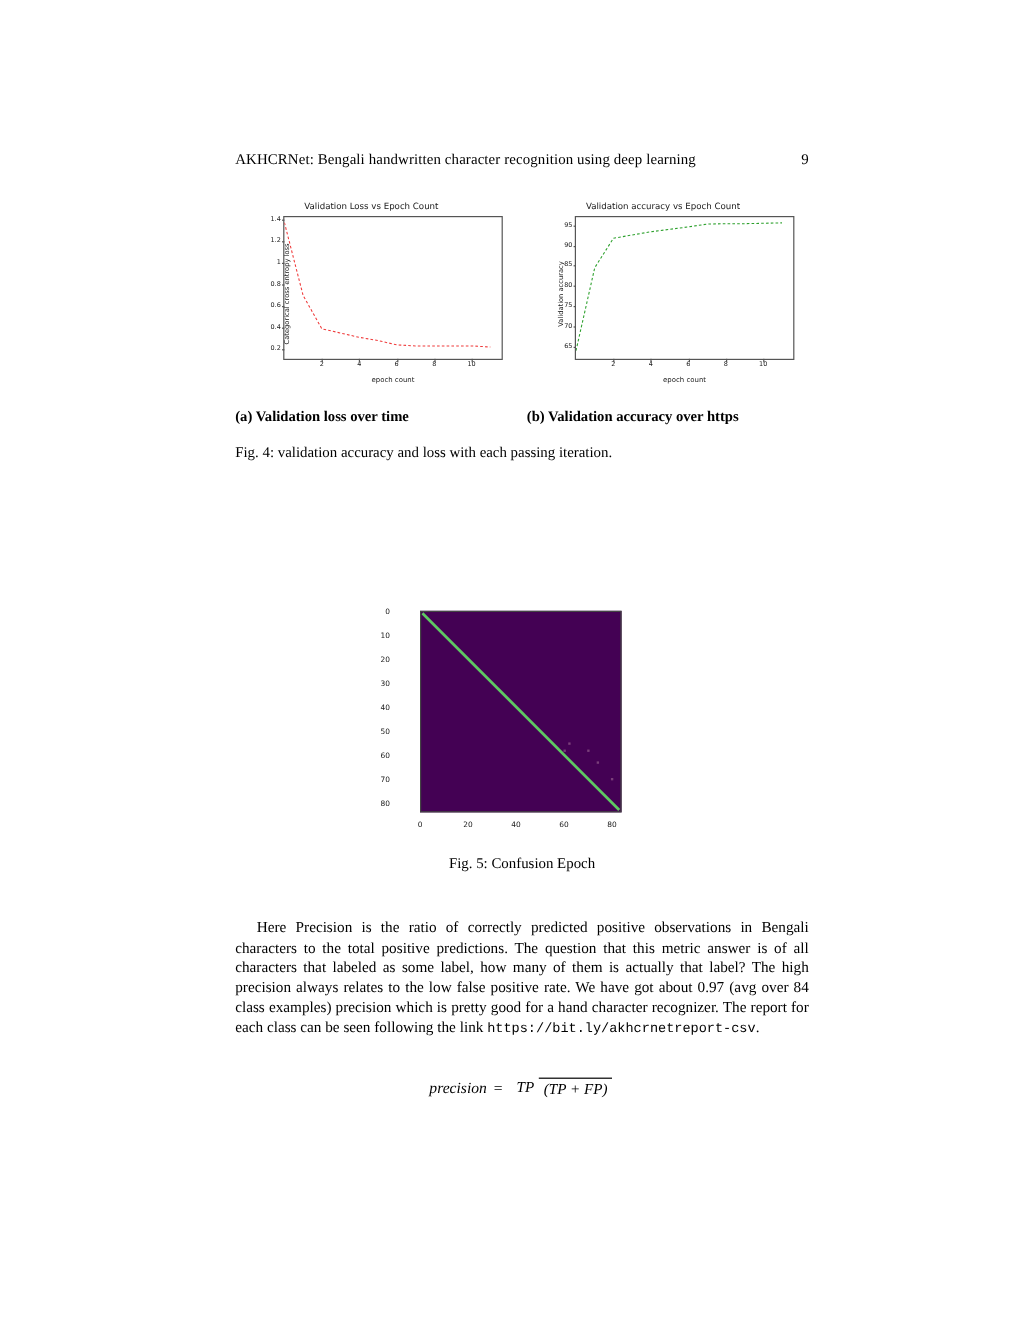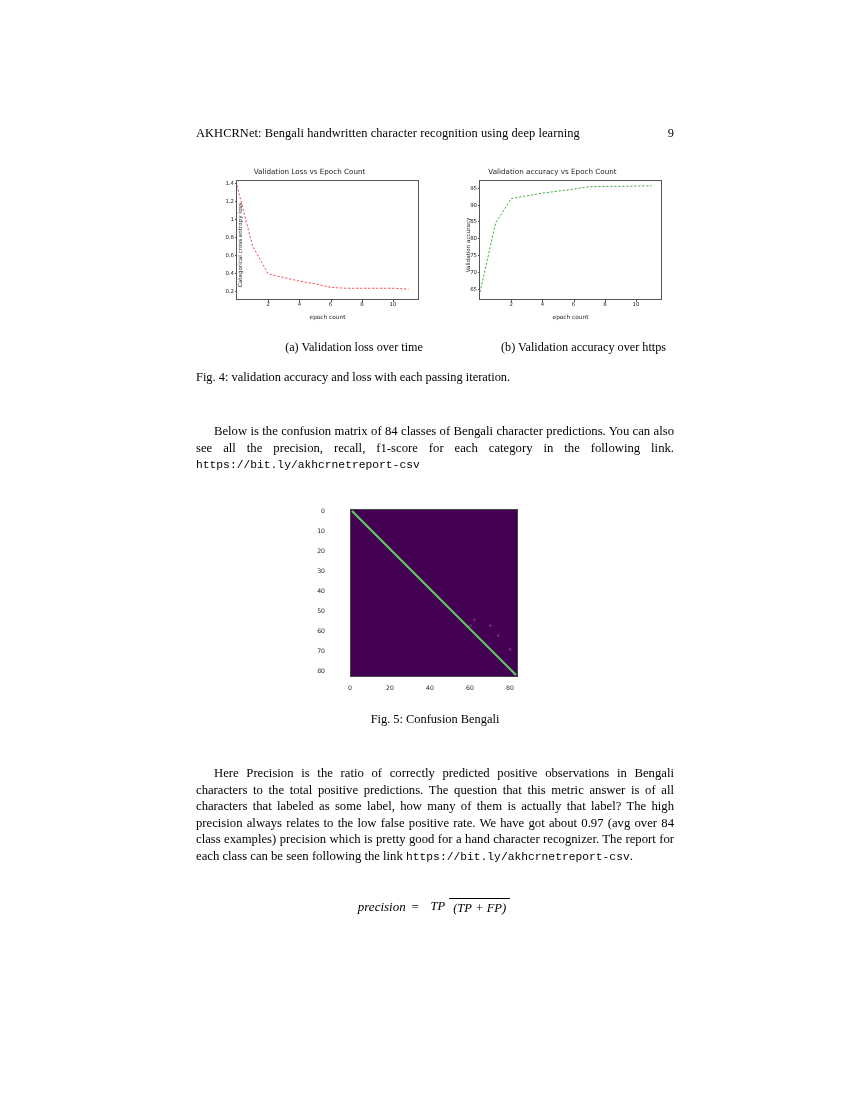--- a/index.html
+++ b/index.html
@@ -127,22 +127,23 @@
     position: absolute;
     bottom: -2.5px;
     width: 0.8px;
     height: 2.5px;
     background: #555;
   }
   .subcap {
     position: absolute;
     top: 174px;
     width: 227px;
-    text-align: right;
+    text-align: left;
     font-size: 12.2px;
+    font-weight: bold;
   }
   .subcap.left { left: 0px; }
   .subcap.right { left: 243px; }
   .figcap4 {
     position: absolute;
     left: 196px;
     top: 370px;
     width: 478px;
     font-size: 12.4px;
   }
@@ -318,23 +319,20 @@
       </div>
       <div class="xlab">epoch count</div>
     </div>
 
     <div class="subcap left">(a) Validation loss over time</div>
     <div class="subcap right">(b) Validation accuracy over https</div>
   </div>
 
   <div class="figcap4">Fig. 4: validation accuracy and loss with each passing iteration.</div>
 
-  <div class="para" id="para1">
-    <span class="indent"></span><span>Below is the confusion matrix of 84 classes of Bengali character predictions. You can also see all the precision, recall, f1-score for each category in the following link. </span><span class="mono">https://bit.ly/akhcrnetreport-csv</span>
-  </div>
 
   <div class="cmwrap">
     <div class="cm-frame">
       <svg class="cm-diag" viewBox="0 0 84 84" preserveAspectRatio="none">
         <line x1="0.5" y1="0.5" x2="83.5" y2="83.5" stroke="#5ec962" stroke-width="1.15"></line>
         <g id="cm-points" fill="#7a3f7a">
             <rect x="60" y="58" width="1" height="1"></rect>
             <rect x="62" y="55" width="1" height="1"></rect>
             <rect x="70" y="58" width="1" height="1"></rect>
             <rect x="74" y="63" width="1" height="1"></rect>
@@ -353,21 +351,21 @@
     <div class="cm-ytick" style="top:144.8px;">70</div>
     <div class="cm-ytick" style="top:164.8px;">80</div>
 
     <div class="cm-xtick" style="left:22px; top:176px;">0</div>
     <div class="cm-xtick" style="left:62px; top:176px;">20</div>
     <div class="cm-xtick" style="left:102px; top:176px;">40</div>
     <div class="cm-xtick" style="left:142px; top:176px;">60</div>
     <div class="cm-xtick" style="left:182px; top:176px;">80</div>
   </div>
 
-  <div class="figcap5">Fig. 5: Confusion Bengali</div>
+  <div class="figcap5">Fig. 5: Confusion Epoch</div>
 
   <div class="para" id="para2">
     <span class="indent"></span><span>Here Precision is the ratio of correctly predicted positive observations in Bengali characters to the total positive predictions. The question that this metric answer is of all characters that labeled as some label, how many of them is actually that label? The high precision always relates to the low false positive rate. We have got about 0.97 (avg over 84 class examples) precision which is pretty good for a hand character recognizer. The report for each class can be seen following the link </span><span class="mono">https://bit.ly/akhcrnetreport-csv</span><span>.</span>
   </div>
 
   <div class="equation">
     <span class="eq-inline">
       <span>precision</span>
       <span>=</span>
       <span class="frac">

